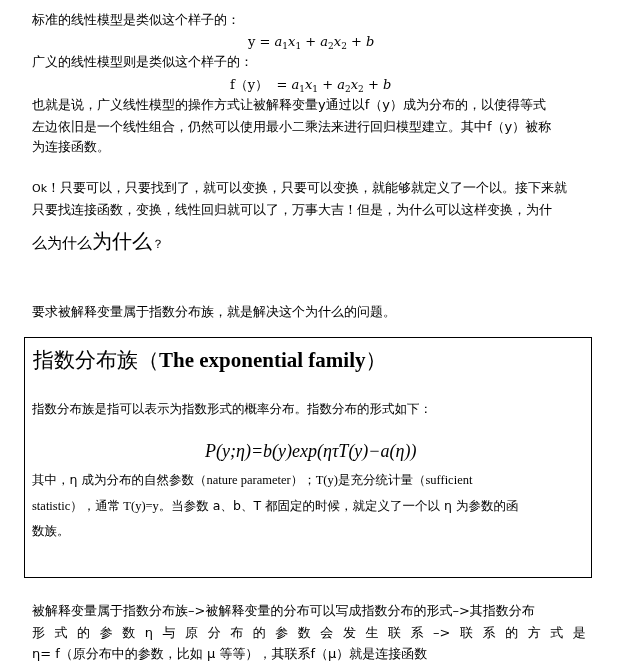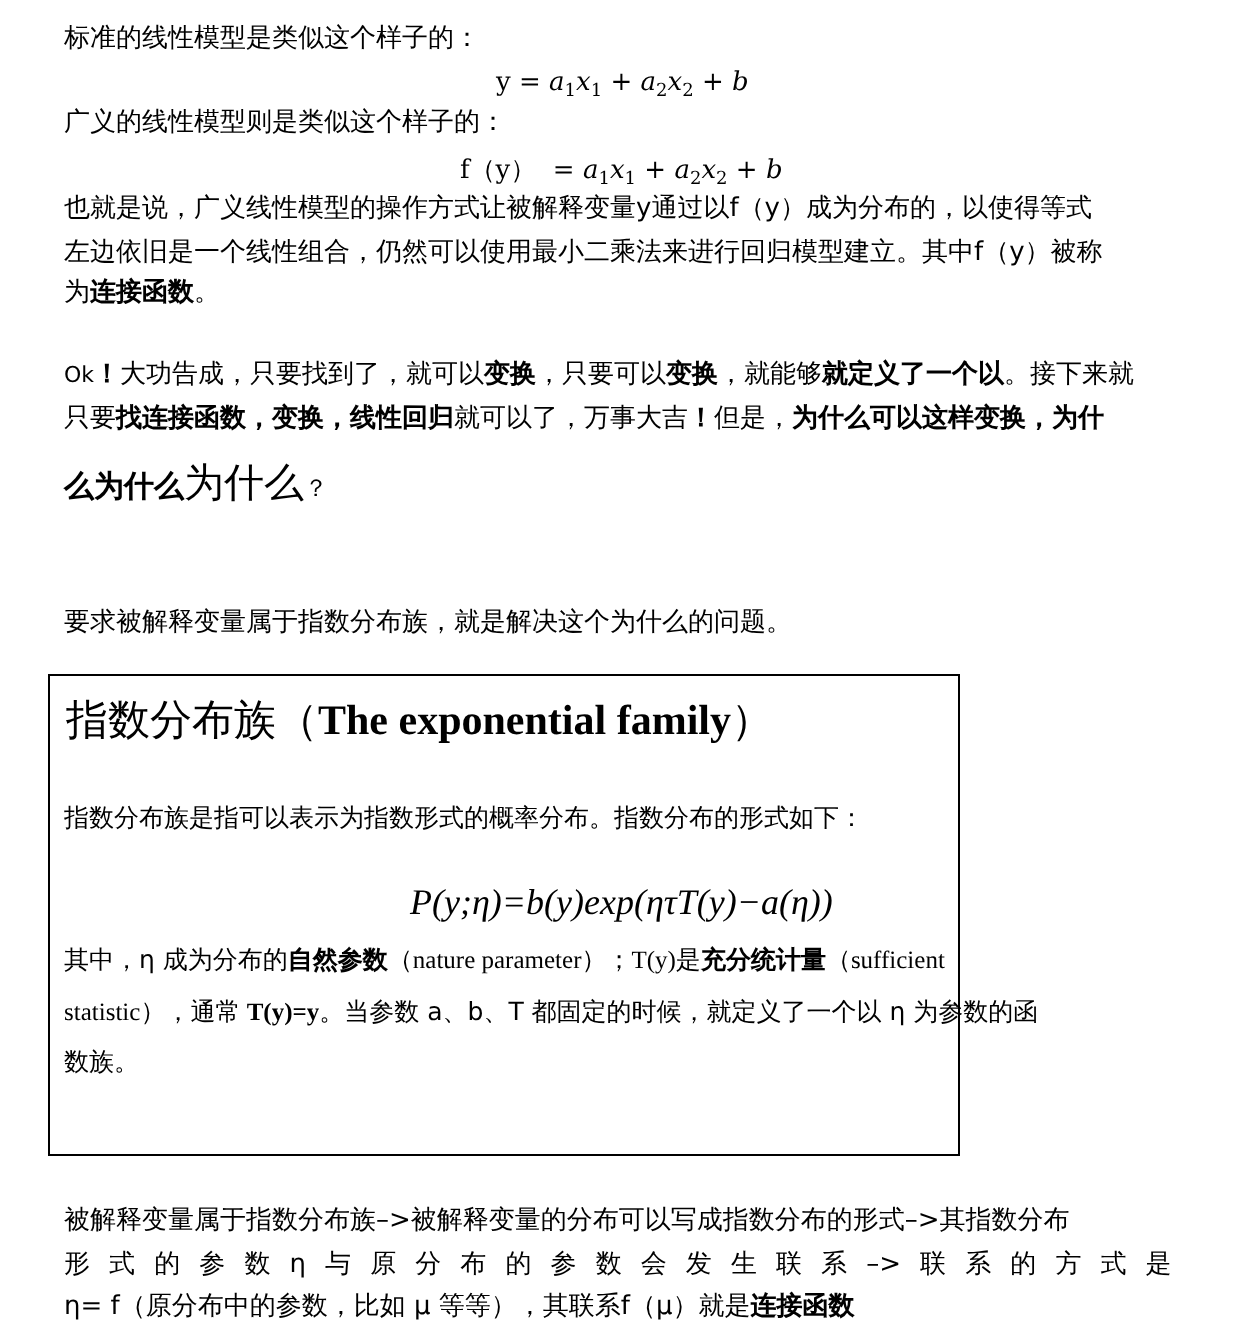--- a/index.html
+++ b/index.html
@@ -5,24 +5,24 @@
   html, body { margin: 0; padding: 0; background: #ffffff; }
   body {
     width: 619px; height: 668px; position: relative; overflow: hidden;
     font-family: "DejaVu Sans", "Liberation Sans", sans-serif;
     color: #000;
   }
   .line { position: absolute; left: 32px; font-size: 13px; line-height: 16px; white-space: nowrap; }
   .eq { position: absolute; font-family: "DejaVu Serif", "Liberation Serif", serif; font-size: 13px; white-space: nowrap; }
   .eq i { font-style: italic; }
   .eq sub { font-size: 9px; vertical-align: -3px; line-height: 0; }
-  b { font-weight: bold; }
+  b { font-weight: normal; }
   .big { font-size: 20px; }
   .box {
-    position: absolute; left: 24px; top: 337px; width: 456px; height: 241px;
+    position: absolute; left: 24px; top: 337px; width: 568px; height: 241px;
     border: 1.5px solid #000; box-sizing: border-box;
   }
   .box-title {
     position: absolute; left: 8px; top: 8px;
     font-family: "DejaVu Serif", "Liberation Serif", serif;
     font-size: 21px; font-weight: normal; white-space: nowrap;
   }
   .box-title .en { font-weight: bold; font-family: "Liberation Serif", "DejaVu Serif", serif; }
   .bline { position: absolute; left: 7px; font-size: 12.5px; line-height: 16px; white-space: nowrap; }
   .serif { font-family: "Liberation Serif", "DejaVu Serif", serif; }
@@ -47,21 +47,21 @@
   <span>f（y）</span> &nbsp;= <i>a</i><sub>1</sub><i>x</i><sub>1</sub> + <i>a</i><sub>2</sub><i>x</i><sub>2</sub> + <i>b</i>
 </div>
 
 <div class="line" style="top:97px;">也就是说，广义线性模型的操作方式让被解释变量y通过以f（y）成为分布的，以使得等式</div>
 <div class="line" style="top:119px;">左边依旧是一个线性组合，仍然可以使用最小二乘法来进行回归模型建立。其中f（y）被称</div>
 <div class="line" style="top:139px;">
   <span>为</span><b>连接函数</b><span>。</span>
 </div>
 
 <div class="line" style="top:180px;">
-  <span style="font-size:11px;text-align:center;">Ok</span><b>！</b><span>大功告成，只要找到了，就可以</span><b>变换</b><span>，只要可以</span><b>变换</b><span>，就能够</span><b>就定义了一个以</b><span>。接下来就</span>
+  <span style="font-size:11px;text-align:center;">Ok</span><b>！</b><span>只要可以，只要找到了，就可以</span><b>变换</b><span>，只要可以</span><b>变换</b><span>，就能够</span><b>就定义了一个以</b><span>。接下来就</span>
 </div>
 <div class="line" style="top:202px;">
   <span>只要</span><b>找连接函数，变换，线性回归</b><span>就可以了，万事大吉</span><b>！</b><span>但是，</span><b>为什么可以这样变换，为什</b>
 </div>
 <div class="line" style="top:228px; line-height:26px;">
   <b style="font-size:15px;text-align:center;">么为什么</b><span class="big">为什么</span><span style="font-size:12px;">？</span>
 </div>
 
 <div class="line" style="top:284px;margin-top:20px;">要求被解释变量属于指数分布族，就是解决这个为什么的问题。</div>
 

